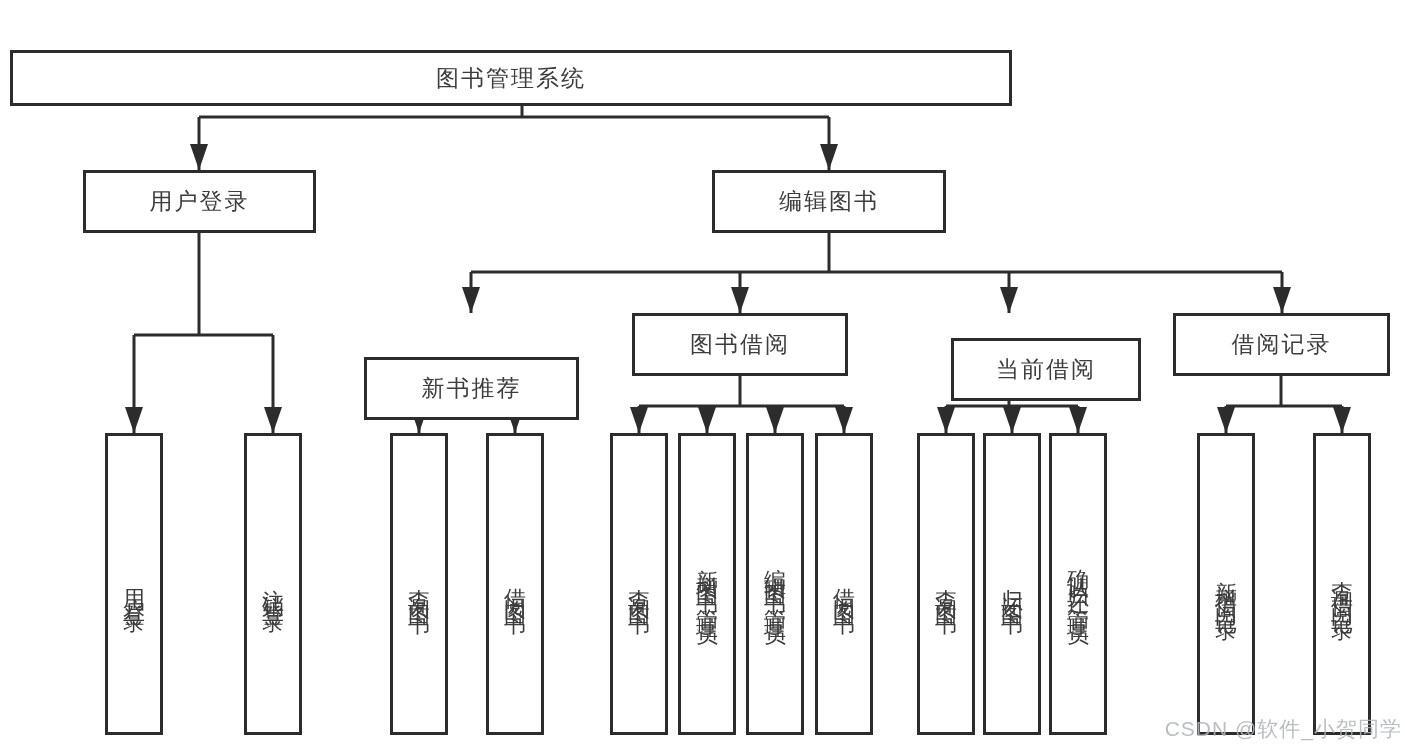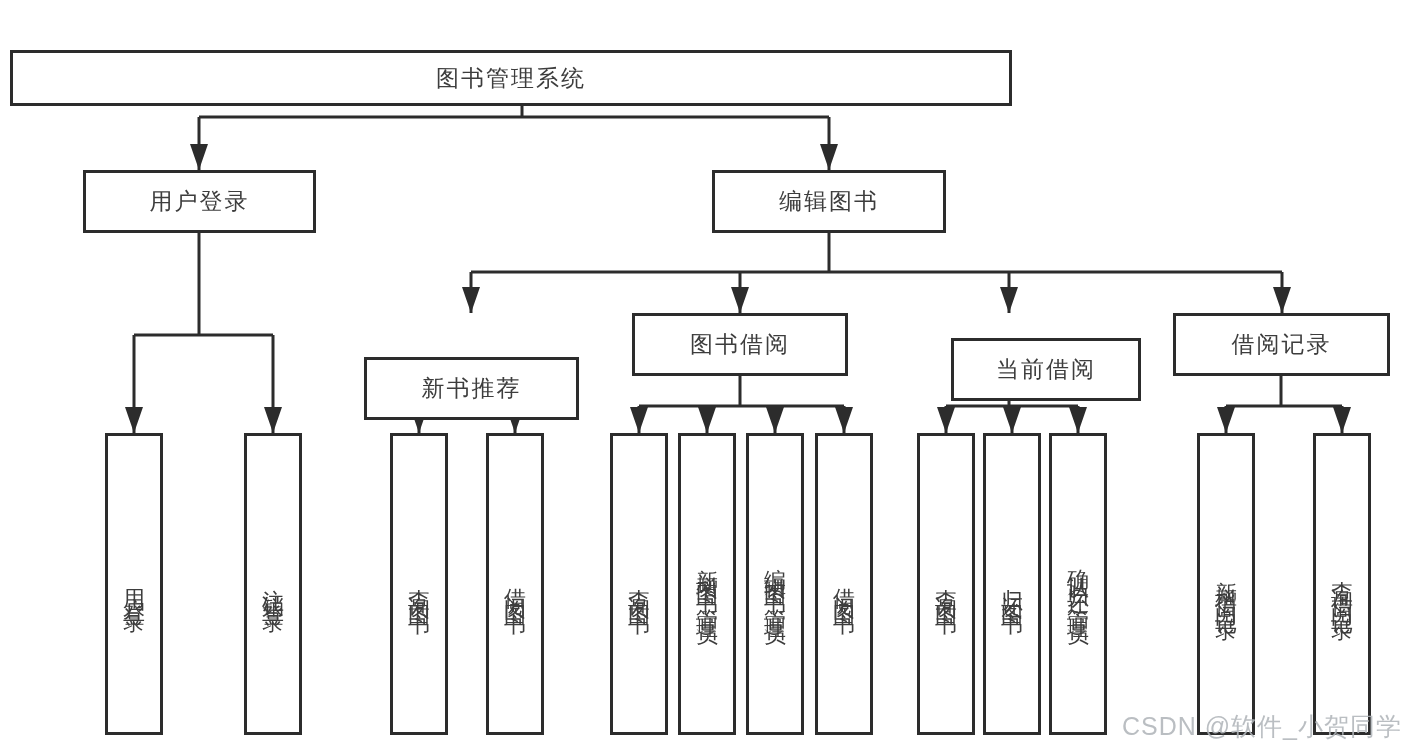--- a/index.html
+++ b/index.html
@@ -43,21 +43,21 @@
     text-orientation: mixed;
     font-size: 22px;
     letter-spacing: 8px;
     line-height: 1;
     padding-top: 6px;
   }
   .watermark {
     position: absolute;
     right: 3px;
     bottom: 4px;
-    font-size: 25px;
+    font-size: 21px;
     letter-spacing: 1px;
     color: rgba(176, 181, 186, 0.88);
     z-index: 5;
     white-space: nowrap;
   }
 </style>
 </head>
 <body>
 
 <div class="canvas">

